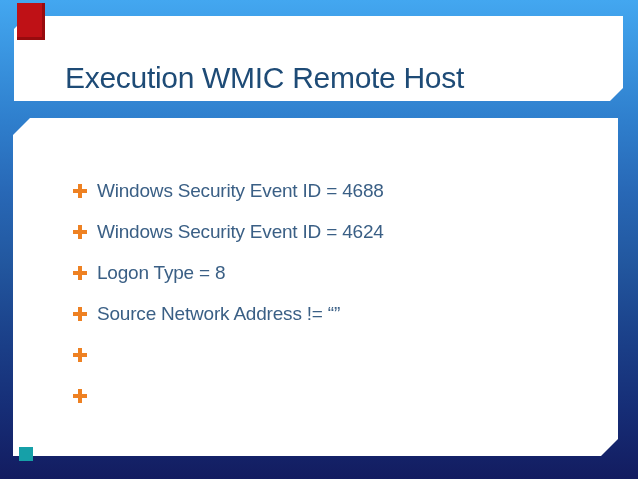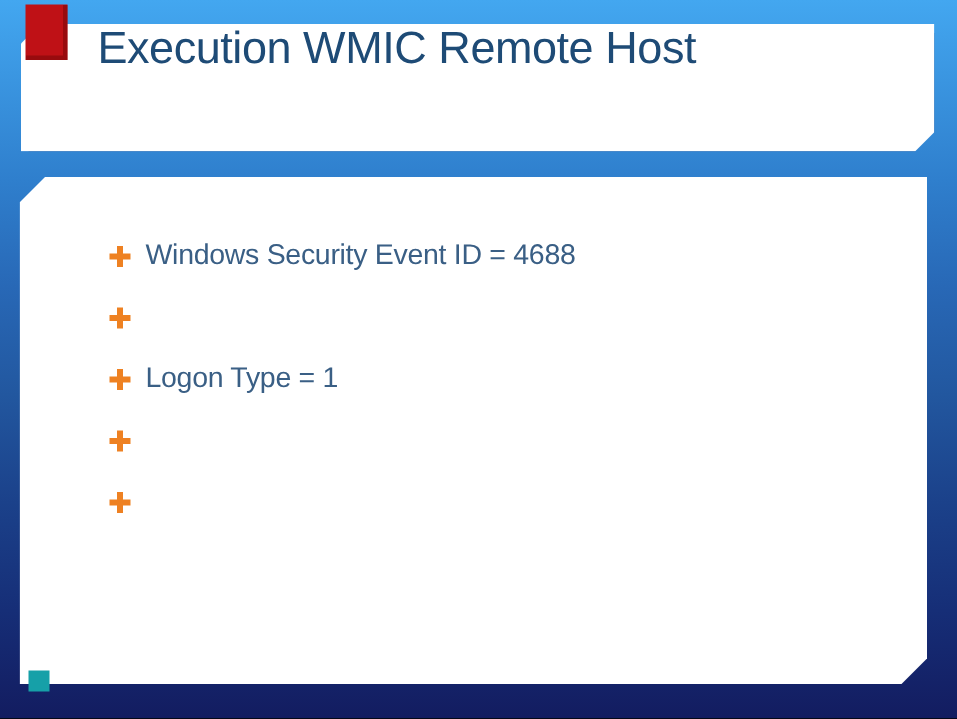--- a/index.html
+++ b/index.html
@@ -53,20 +53,21 @@
     position: absolute;
     left: 14px;
     top: 16px;
     width: 609px;
     height: 85px;
     background: #ffffff;
     clip-path: polygon(13px 0, 100% 0, 100% calc(100% - 13px),
                        calc(100% - 13px) 100%, 0 100%, 0 13px);
     filter: drop-shadow(5px 6px 0 rgba(16, 27, 84, 0.92));
     display: flex;
+    align-items: flex-end;
     box-sizing: border-box;
     padding: 0 10px 7px 51px;
     z-index: 2;
   }
 
   .slide-title {
     margin: 0;
     font-size: 30px;
     font-weight: 400;
     letter-spacing: -0.3px;
@@ -80,21 +81,21 @@
     position: absolute;
     left: 13px;
     top: 118px;
     width: 605px;
     height: 338px;
     background: #ffffff;
     clip-path: polygon(17px 0, 100% 0, 100% calc(100% - 17px),
                        calc(100% - 17px) 100%, 0 100%, 0 17px);
     filter: drop-shadow(4px 6px 0 rgba(16, 27, 84, 0.92));
     box-sizing: border-box;
-    padding: 40px 18px 0 60px;
+    padding: 60px 18px 0 60px;
     z-index: 2;
   }
 
   .bullet-list {
     list-style: none;
     margin: 0;
     padding: 0;
   }
 
   .bullet-item {
@@ -149,24 +150,29 @@
   </div>
 
   <div class="content-card">
     <ul class="bullet-list">
       <li class="bullet-item">
         <span class="plus-icon"></span>
         <span class="bullet-text">Windows Security Event ID = 4688</span>
       </li>
       <li class="bullet-item">
         <span class="plus-icon"></span>
+        <span class="bullet-text">Windows Security Event ID = 4624</span>
       </li>
       <li class="bullet-item">
         <span class="plus-icon"></span>
-        <span class="bullet-text">Logon Type = 1</span>
+        <span class="bullet-text">Logon Type = 8</span>
+      </li>
+      <li class="bullet-item">
+        <span class="plus-icon"></span>
+        <span class="bullet-text">Source Network Address != “”</span>
       </li>
       <li class="bullet-item">
         <span class="plus-icon"></span>
       </li>
       <li class="bullet-item">
         <span class="plus-icon"></span>
       </li>
     </ul>
   </div>
 

